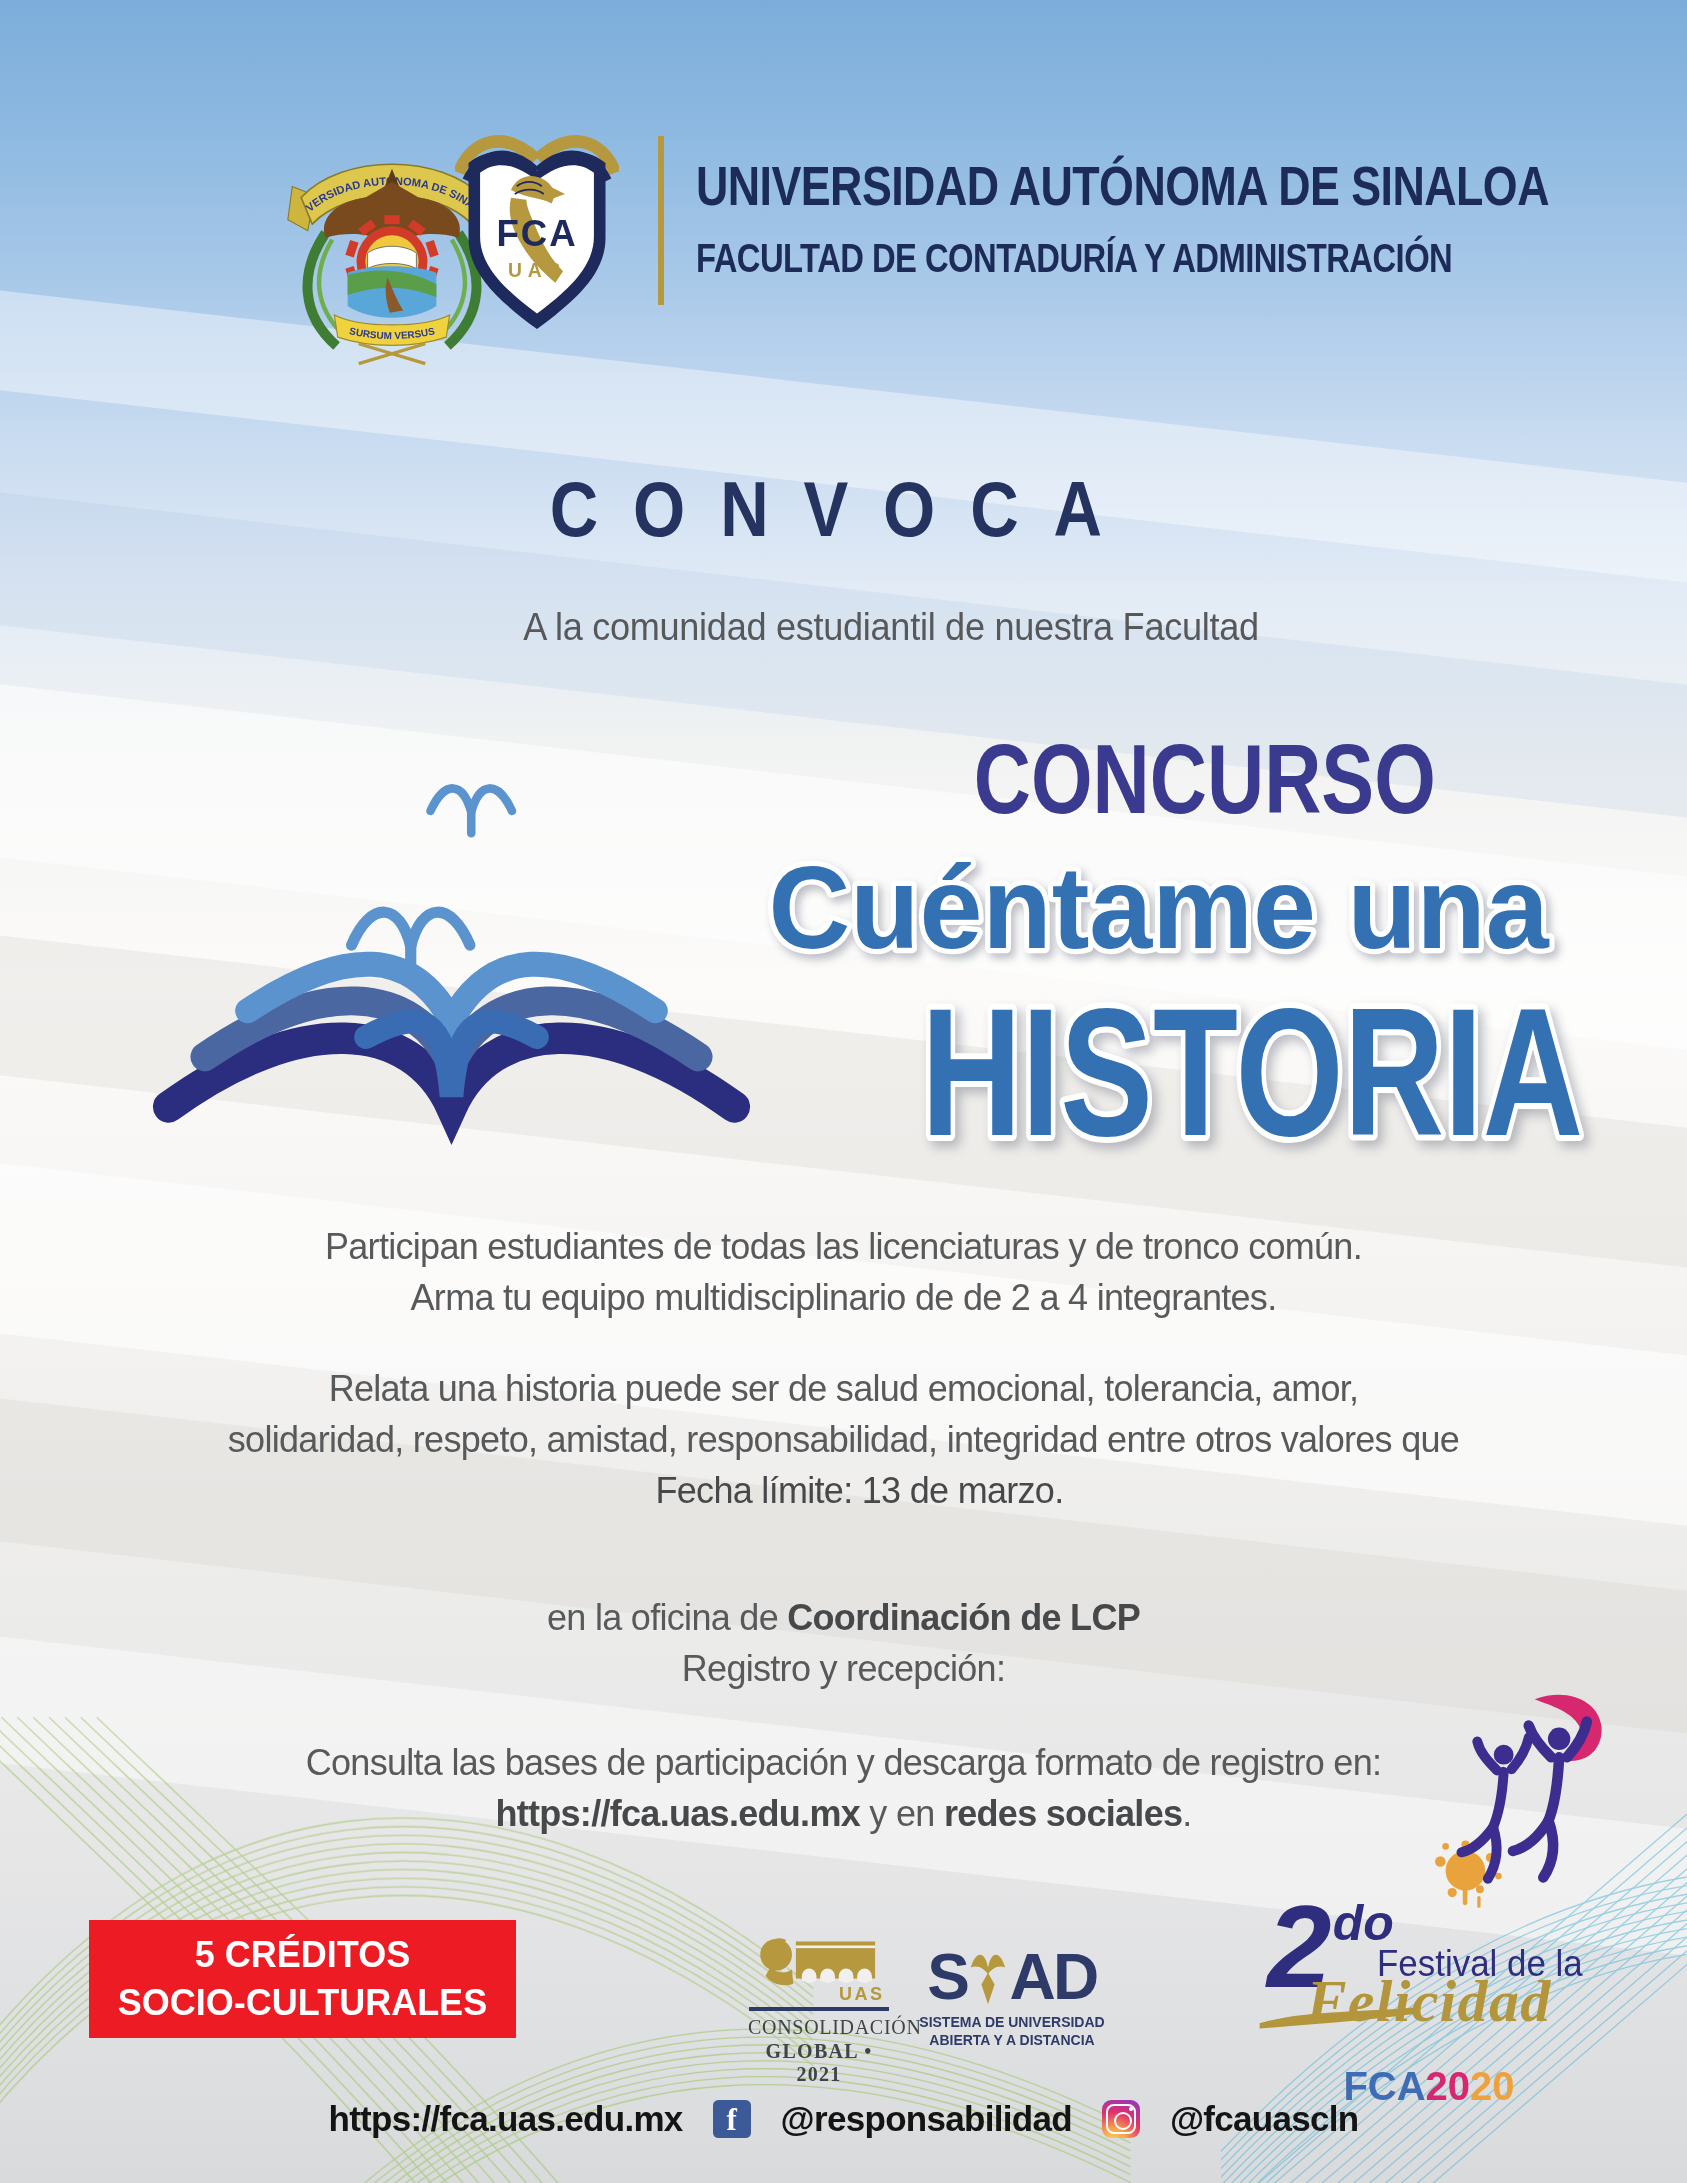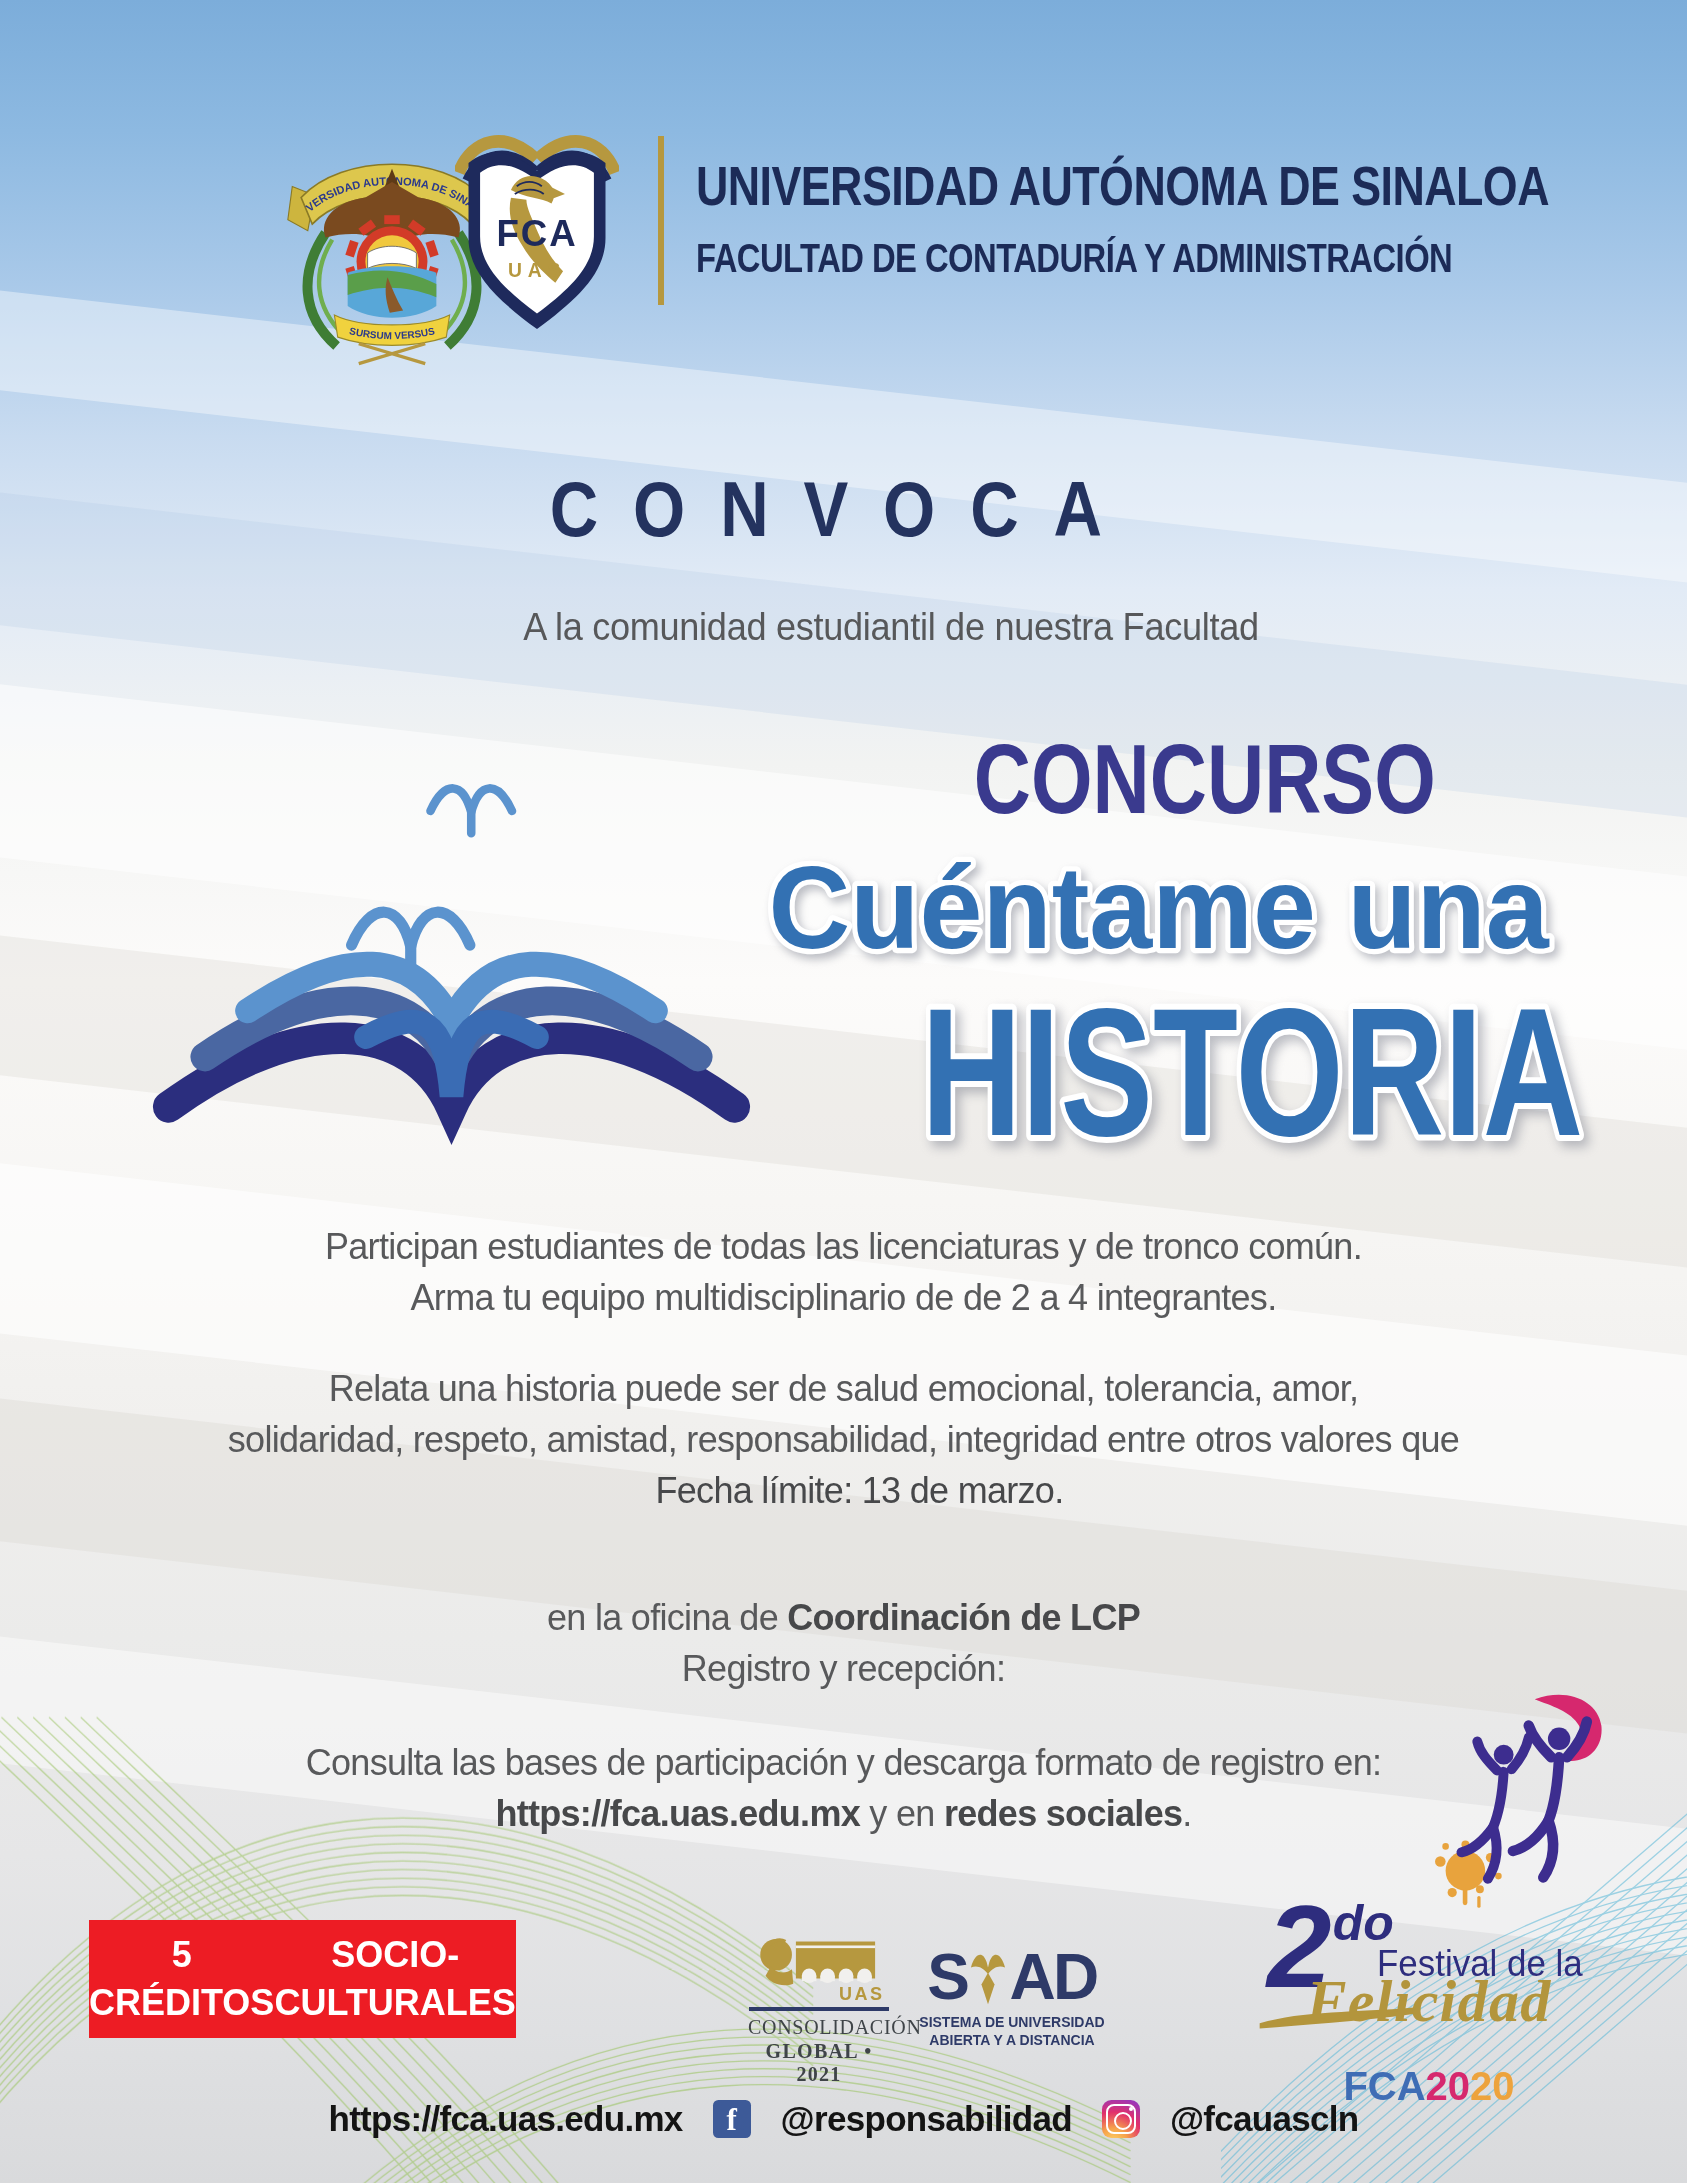--- a/index.html
+++ b/index.html
@@ -31,21 +31,21 @@
   .svg-title text{font-family:"Liberation Sans",sans-serif;font-weight:700;fill:#3371b3;
     stroke:#ffffff;paint-order:stroke;stroke-linejoin:round;}
   .cuentame{filter:drop-shadow(4px 5.3px 4px rgba(110,115,130,.45));}
   .historia{filter:drop-shadow(5.3px 6.6px 5.3px rgba(110,115,130,.45));}
   
   .copy{left:0;width:1687px;text-align:center;color:#58595b;font-size:36px;
     line-height:51px;letter-spacing:-0.7px;}
   .copy b{color:#47484a;}
   
   .badge{left:89px;top:1920px;width:427px;height:118px;background:#ed1c24;color:#fff;
-    display:flex;align-items:center;justify-content:center;
+    display:flex;flex-direction:column;align-items:center;justify-content:center;
     font-weight:700;font-size:36px;line-height:48px;text-align:center;}
   
   .consol{left:748px;top:1927px;width:142px;text-align:center;color:#3f4448;}
   .consol .uas-t{font-weight:700;font-size:18px;color:#b6983f;text-align:right;
     letter-spacing:2.6px;margin:-9.3px 5.3px 2.6px 0;}
   .consol .rule{height:3.3px;background:#2e3a68;margin:0 1.3px 5.3px 1.3px;}
   .consol .c1{font-family:"Liberation Serif",serif;font-size:20px;letter-spacing:0.7px;}
   .consol .c2{font-family:"Liberation Serif",serif;font-size:20px;font-weight:700;
     letter-spacing:1.3px;margin-top:1.3px;}
   .suad{left:913px;top:1949px;width:198px;text-align:center;}

